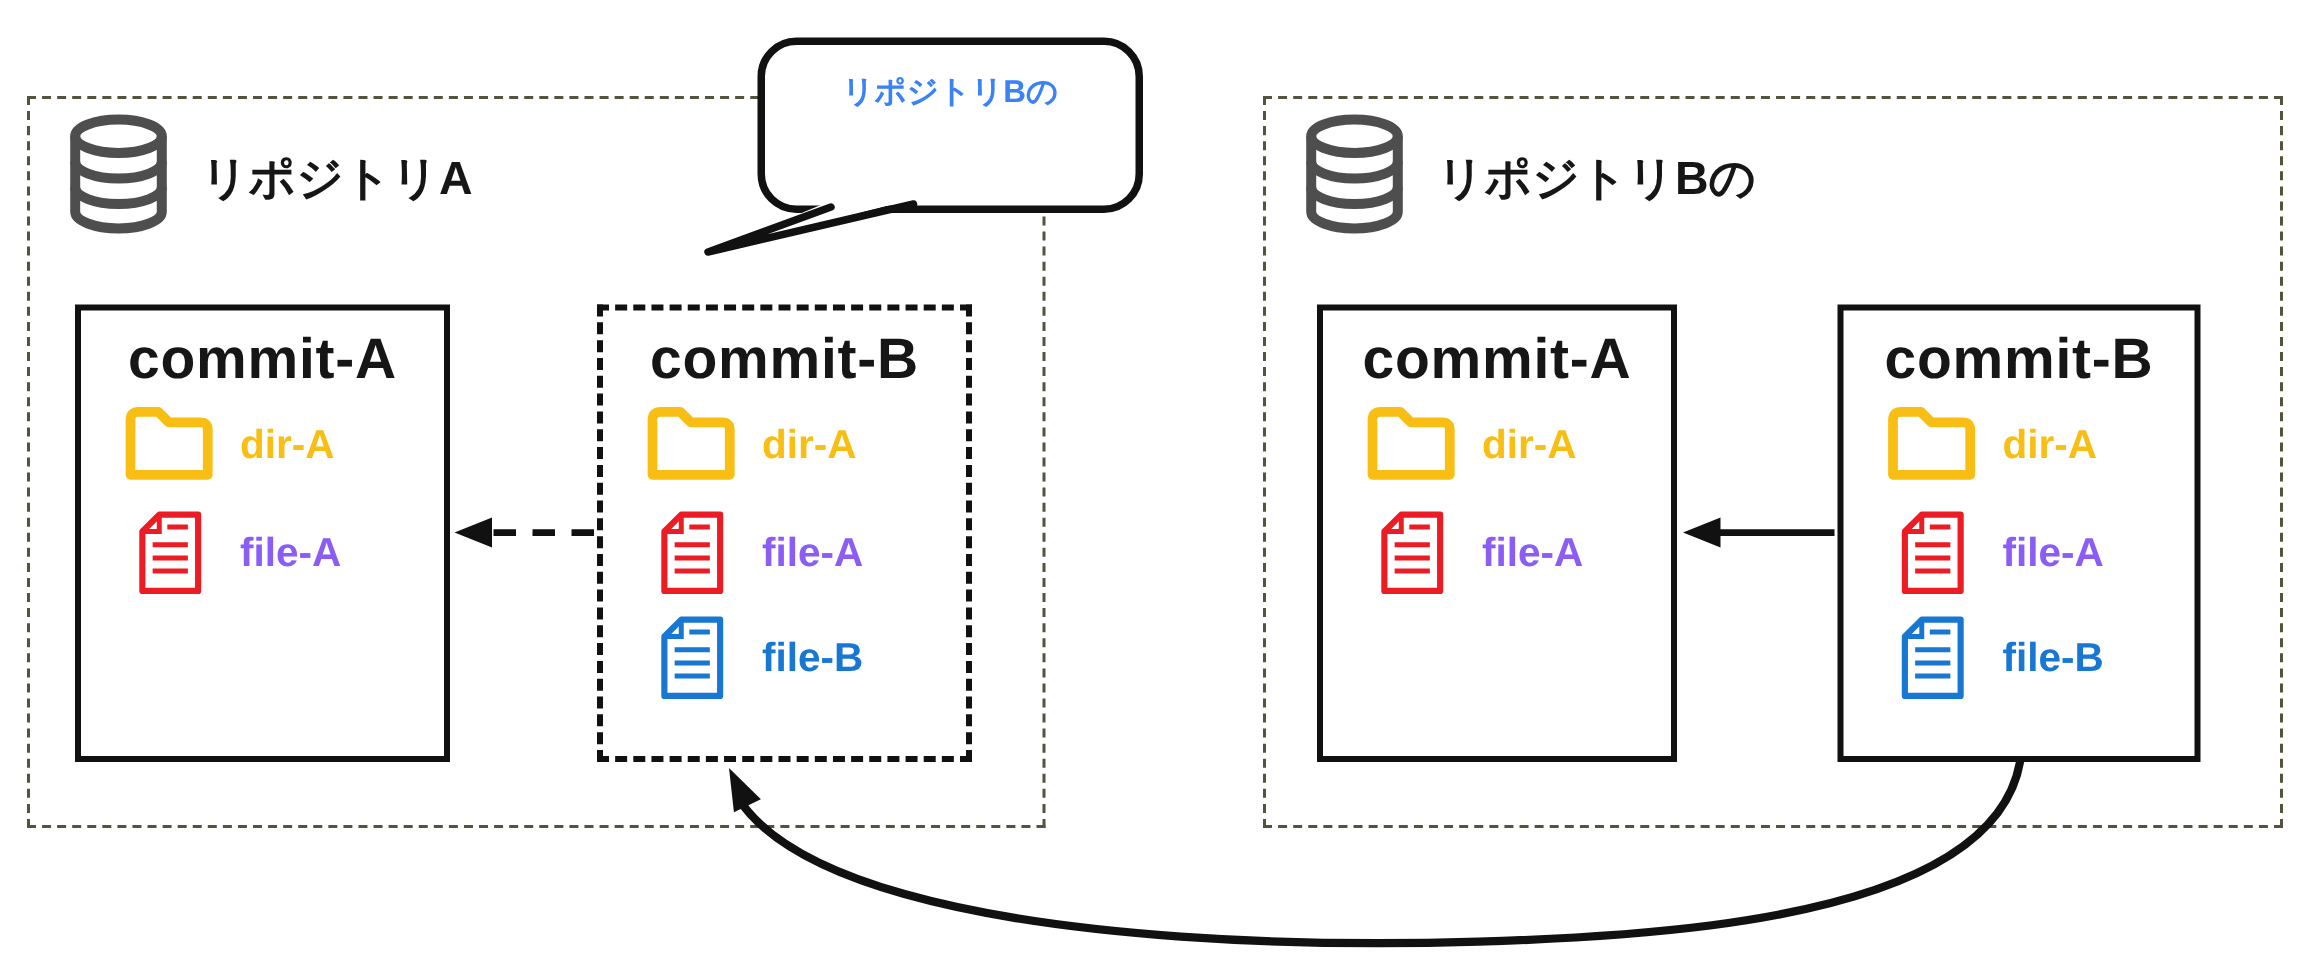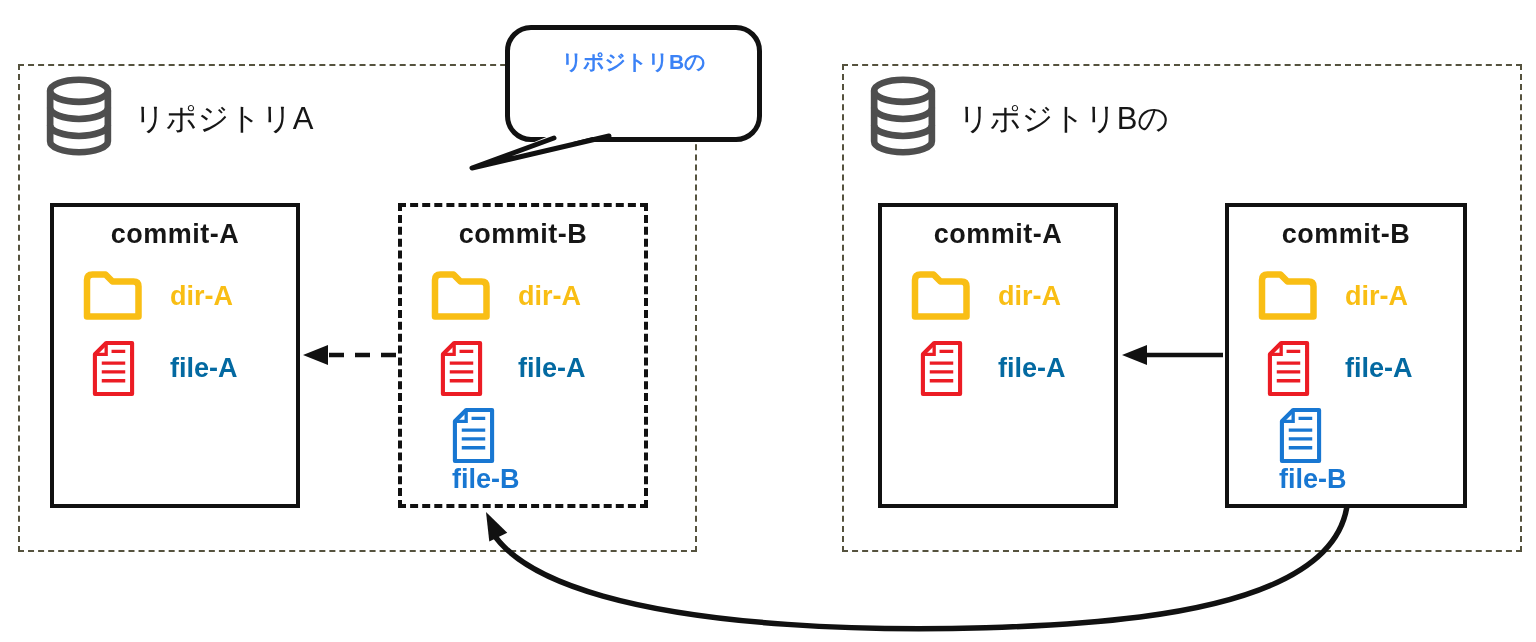--- a/index.html
+++ b/index.html
@@ -5,40 +5,40 @@
   html,body{margin:0;padding:0;background:#ffffff;}
   body{font-family:"Liberation Sans","DejaVu Sans",sans-serif;}
   .canvas{position:relative;width:1536px;height:642px;background:#fff;overflow:hidden;}
 
   
   .repo{position:absolute;border:2px dashed #55523e;z-index:1;}
   .repo-a{left:18px;top:64px;width:675px;height:484px;}
   .repo-b{left:842px;top:64px;width:676px;height:484px;}
 
   .db-icon{position:absolute;z-index:2;}
-  .repo-label{position:absolute;font-size:31px;font-weight:normal;color:#161616;white-space:nowrap;z-index:2;}
+  .repo-label{position:absolute;font-size:31px;font-weight:bold;color:#161616;white-space:nowrap;z-index:2;}
 
   
   .commit{position:absolute;background:#fff;z-index:3;box-sizing:border-box;}
   .commit.solid{border:4px solid #111;}
   .commit.dashed{border:4px dashed #111;}
   .commit-a1{left:50px;top:203px;width:250px;height:305px;}
   .commit-a2{left:398px;top:203px;width:250px;height:305px;}
   .commit-b1{left:878px;top:203px;width:240px;height:305px;}
   .commit-b2{left:1225px;top:203px;width:242px;height:305px;}
-  .commit-title{margin-top:12px;text-align:center;font-size:27px;font-weight:bold;color:#161616;letter-spacing:0.5px;}
+  .commit-title{margin-top:12px;text-align:center;font-size:38px;font-weight:bold;color:#161616;letter-spacing:0.5px;}
 
   .item{position:absolute;left:26px;height:62px;display:flex;align-items:center;}
   .item .ic{width:66px;display:flex;justify-content:center;align-items:center;}
-  .item .lbl{font-size:27px;font-weight:bold;margin-left:24px;white-space:nowrap;}
+  .item .lbl{font-size:27px;font-weight:bold;margin-left:14px;white-space:nowrap;}
   .row-dir{top:58px;}
   .row-filea{top:130px;}
-  .row-fileb{top:200px;flex-direction:column;}
+  .row-fileb{top:200px;}
   .lbl-dir{color:#f9be14;}
-  .lbl-filea{color:#0369a1;}
+  .lbl-filea{color:#8b5cf6;}
   .lbl-fileb{color:#1877d2;}
 
   
   .bubble{position:absolute;left:505px;top:25px;width:257px;height:117px;background:#fff;
           border:5px solid #111;border-radius:26px;z-index:10;box-sizing:border-box;}
   .bubble .tx{margin-top:13px;text-align:center;font-size:21px;font-weight:bold;color:#3b82f6;line-height:38px;}
 
   .overlay{position:absolute;left:0;top:0;z-index:20;pointer-events:none;}
   .hidden-defs{position:absolute;width:0;height:0;overflow:hidden;}
 </style>

